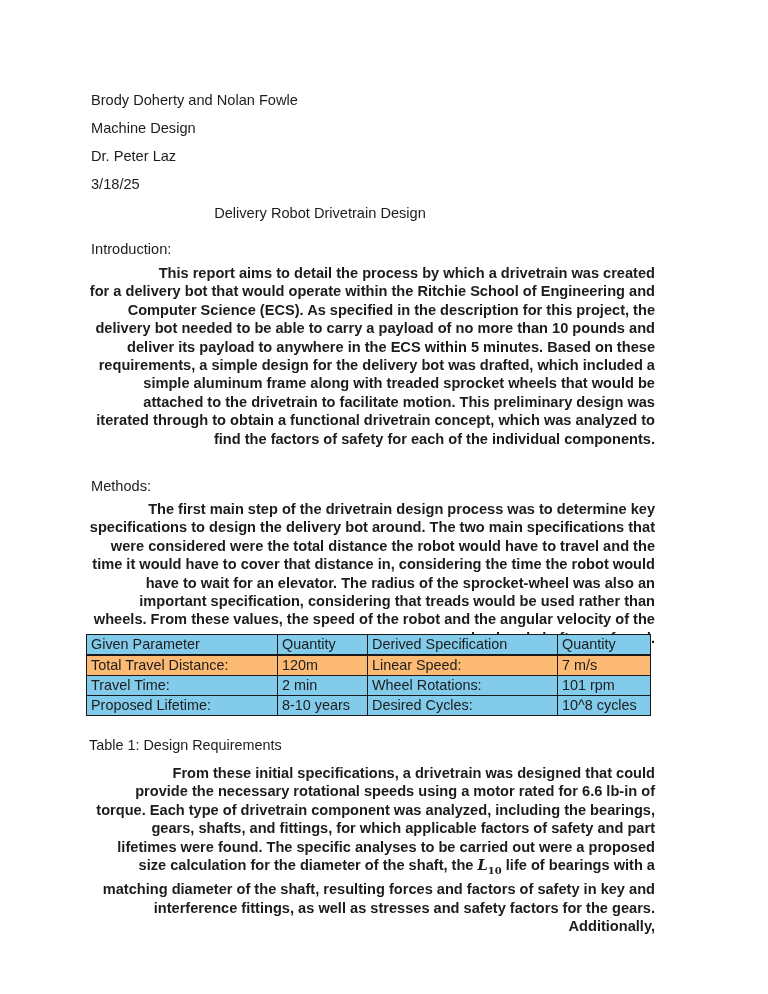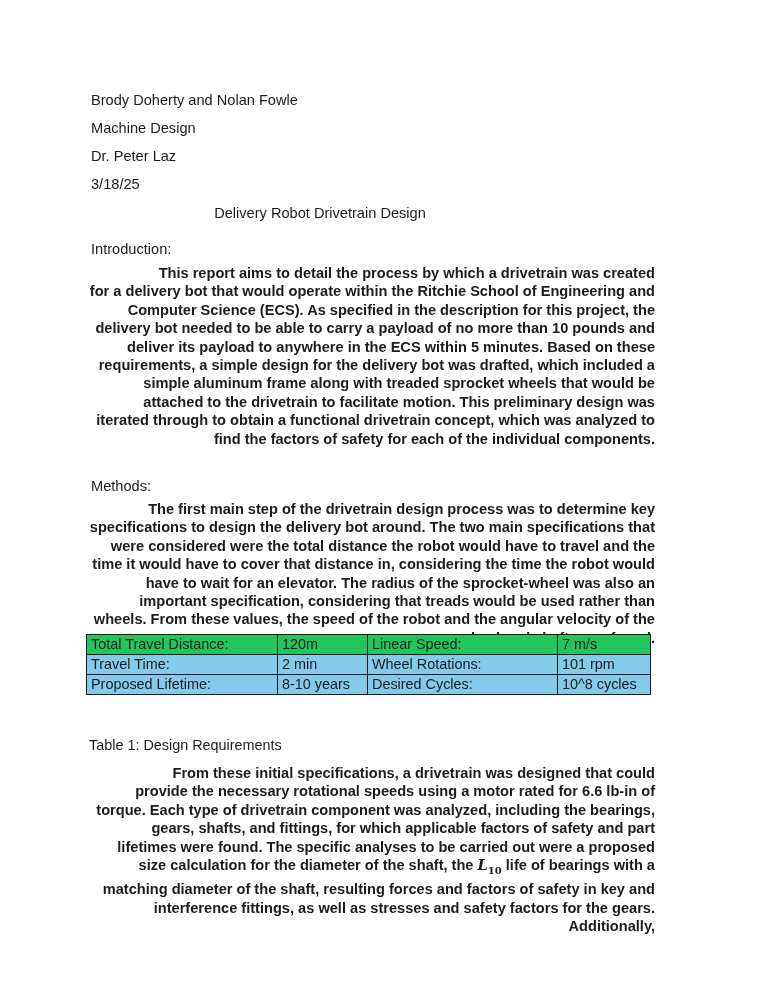--- a/index.html
+++ b/index.html
@@ -22,21 +22,21 @@
     table.req {
       position: absolute; left: 86px; top: 634px;
       border-collapse: collapse; font-size: 14.4px;
       table-layout: fixed;
     }
     table.req td {
       border: 1px solid #1a1a1a; padding: 0 4px; height: 19px; line-height: 19px;
       white-space: nowrap; overflow: hidden;
     }
     table.req tr.blue td { background: #83CBEB; }
-    table.req tr.white td { background: #22c55e; }
+    table.req tr.white td { background: #fdba74; }
     table.req tr.head td { border-bottom: 2px solid #1a1a1a; }
     .caption { position: absolute; left: 89px; top: 736px; line-height: 18px; font-size: 14.4px; }
     .sub { font-family: "DejaVu Serif", serif; font-style: italic; }
     .sub sub { font-style: normal; font-size: 10px; }
   </style>
 </head>
 <body>
 
 <div class="page">
 
@@ -56,20 +56,26 @@
   <p class="para" style="top:500px">The first main step of the drivetrain design process was to determine key specifications to design the delivery bot around. The two main specifications that were considered were the total distance the robot would have to travel and the time it would have to cover that distance in, considering the time the robot would have to wait for an elevator. The radius of the sprocket-wheel was also an important specification, considering that treads would be used rather than wheels. From these values, the speed of the robot and the angular velocity of the wheel and shaft were found.</p>
 
   <table class="req">
     <colgroup>
       <col style="width:191px">
       <col style="width:90px">
       <col style="width:190px">
       <col style="width:93px">
     </colgroup>
     <tbody>
+        <tr class="blue head">
+      <td>Given Parameter</td>
+      <td>Quantity</td>
+      <td>Derived Specification</td>
+      <td>Quantity</td>
+    </tr>
     <tr class="white">
       <td>Total Travel Distance:</td>
       <td>120m</td>
       <td>Linear Speed:</td>
       <td>7 m/s</td>
     </tr>
     <tr class="blue">
       <td>Travel Time:</td>
       <td>2 min</td>
       <td>Wheel Rotations:</td>

